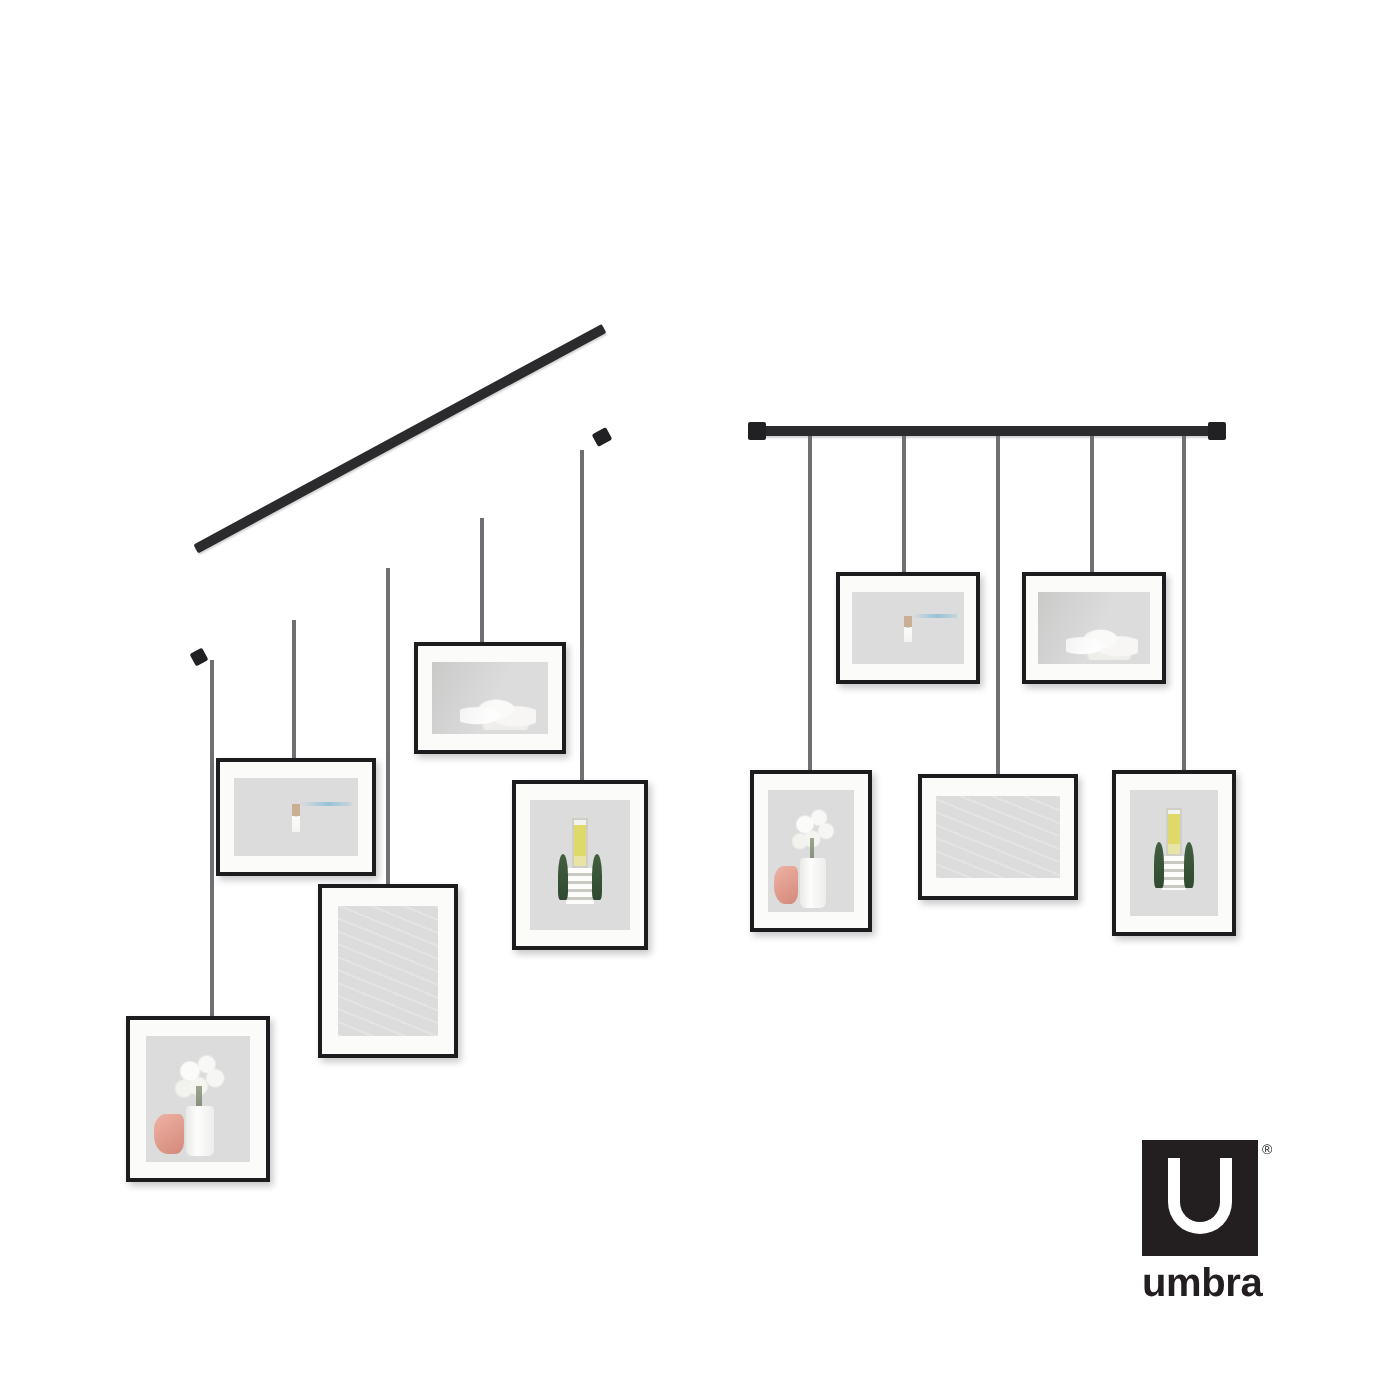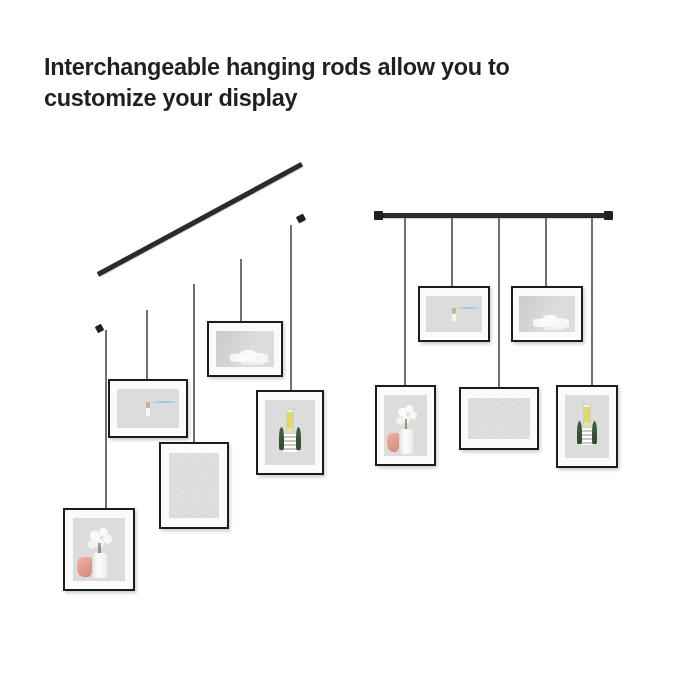--- a/index.html
+++ b/index.html
@@ -291,24 +291,20 @@
     letter-spacing: -0.2px;
     color: #231f20;
     line-height: 1;
   }
 </style>
 </head>
 <body>
 
 <div id="canvas">
 
-  <div id="headline">
-    <span class="hl-line">Interchangeable hanging rods allow you to</span>
-    <span class="hl-line">customize your display</span>
-  </div>
 
   <div>
 
     <div class="rod" id="rod-diagonal"></div>
     <div class="rod-cap" id="rod-diagonal-cap-left"></div>
     <div class="rod-cap" id="rod-diagonal-cap-right"></div>
 
     <div class="wire" style="left:105px; top:330px; height:180px;"></div>
     <div class="wire" style="left:146px; top:310px; height:128px;"></div>
     <div class="wire" style="left:193px; top:284px; height:158px;"></div>
@@ -402,14 +398,21 @@
         <div class="photo art-house">
           <span class="door"></span>
             <span class="steps"></span>
           <span class="tree-l"></span>
             <span class="tree-r"></span>
         </div>
       </div>
     </div>
   </div>
 
+  <div id="logo">
+    <div id="logo-mark">
+      <div id="logo-u"></div>
+      <span id="logo-reg">®</span>
+    </div>
+    <div id="logo-word">umbra</div>
+  </div>
 
 </div>
 
 </body></html>

